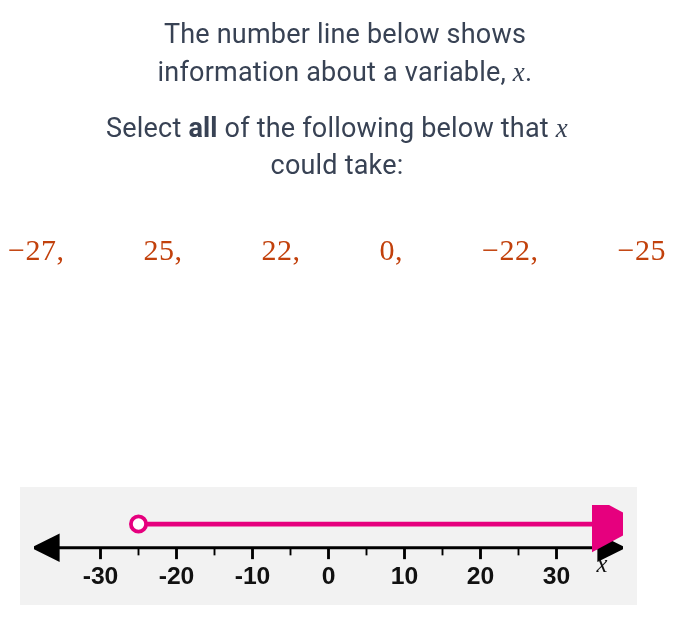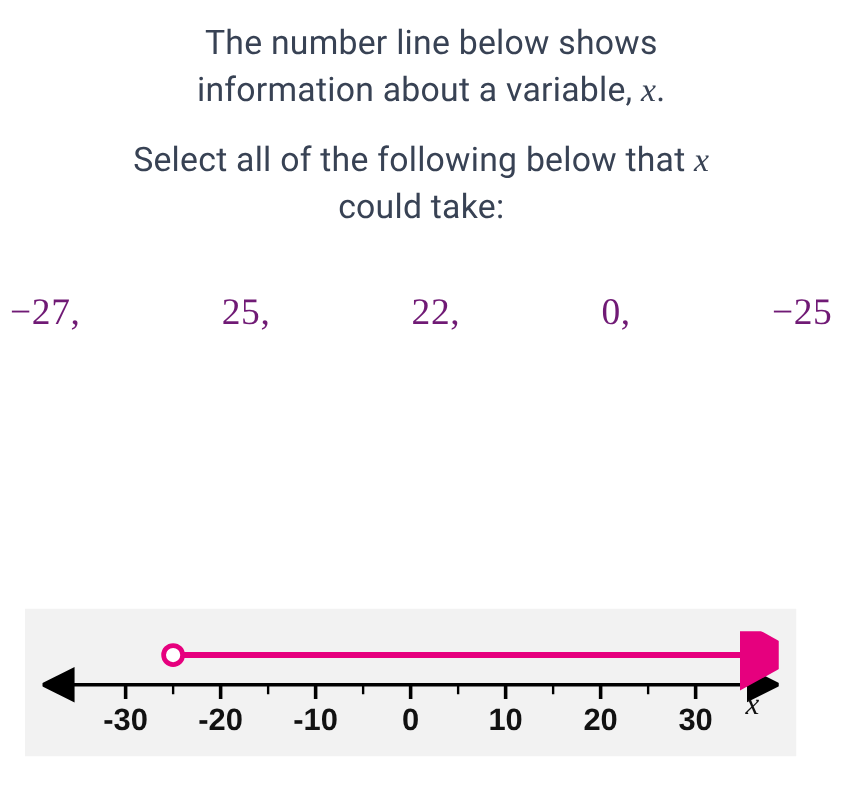--- a/index.html
+++ b/index.html
@@ -14,29 +14,29 @@
   .text-block {
     text-align: center;
     font-size: 27px;
     line-height: 1.4;
     color: #384254;
     font-weight: 400;
     letter-spacing: 0.2px;
   }
   .intro { padding: 16px 24px 0 40px; }
   .prompt { padding: 18px 6px 0 6px; }
-  .bold { font-weight: 400; }
+  .bold { font-weight: 700; }
   .varx {
     font-family: Georgia, "Times New Roman", serif;
     font-style: italic;
   }
   .values {
     font-family: Georgia, "Times New Roman", serif;
     font-size: 30px;
-    color: #701a75;
+    color: #c2410c;
     padding: 48px 8px 0 8px;
     text-align: left;
     display: flex;
     justify-content: space-between;
     letter-spacing: 0.5px;
   }
   .values .item { white-space: nowrap; }
   .nl-wrap {
     position: absolute;
     left: 20px; right: 37px;
@@ -70,20 +70,21 @@
 <div class="text-block prompt">
   <span>Select </span><span class="bold">all</span><span> of the following below that </span><span class="varx">x</span><br>
   <span>could take:</span>
 </div>
 
 <div class="values">
   <span class="item">−27,</span>
   <span class="item">25,</span>
   <span class="item">22,</span>
   <span class="item">0,</span>
+  <span class="item">−22,</span>
   <span class="item">−25</span>
 </div>
 
 <div class="nl-wrap">
   <svg viewBox="0 0 620 95">
     <defs>
       <marker id="arrL" markerWidth="12" markerHeight="12" refX="9" refY="6" orient="auto">
         <path d="M12,1 L2,6 L12,11 Z" fill="#000"></path>
       </marker>
       <marker id="arrR" markerWidth="12" markerHeight="12" refX="3" refY="6" orient="auto">

